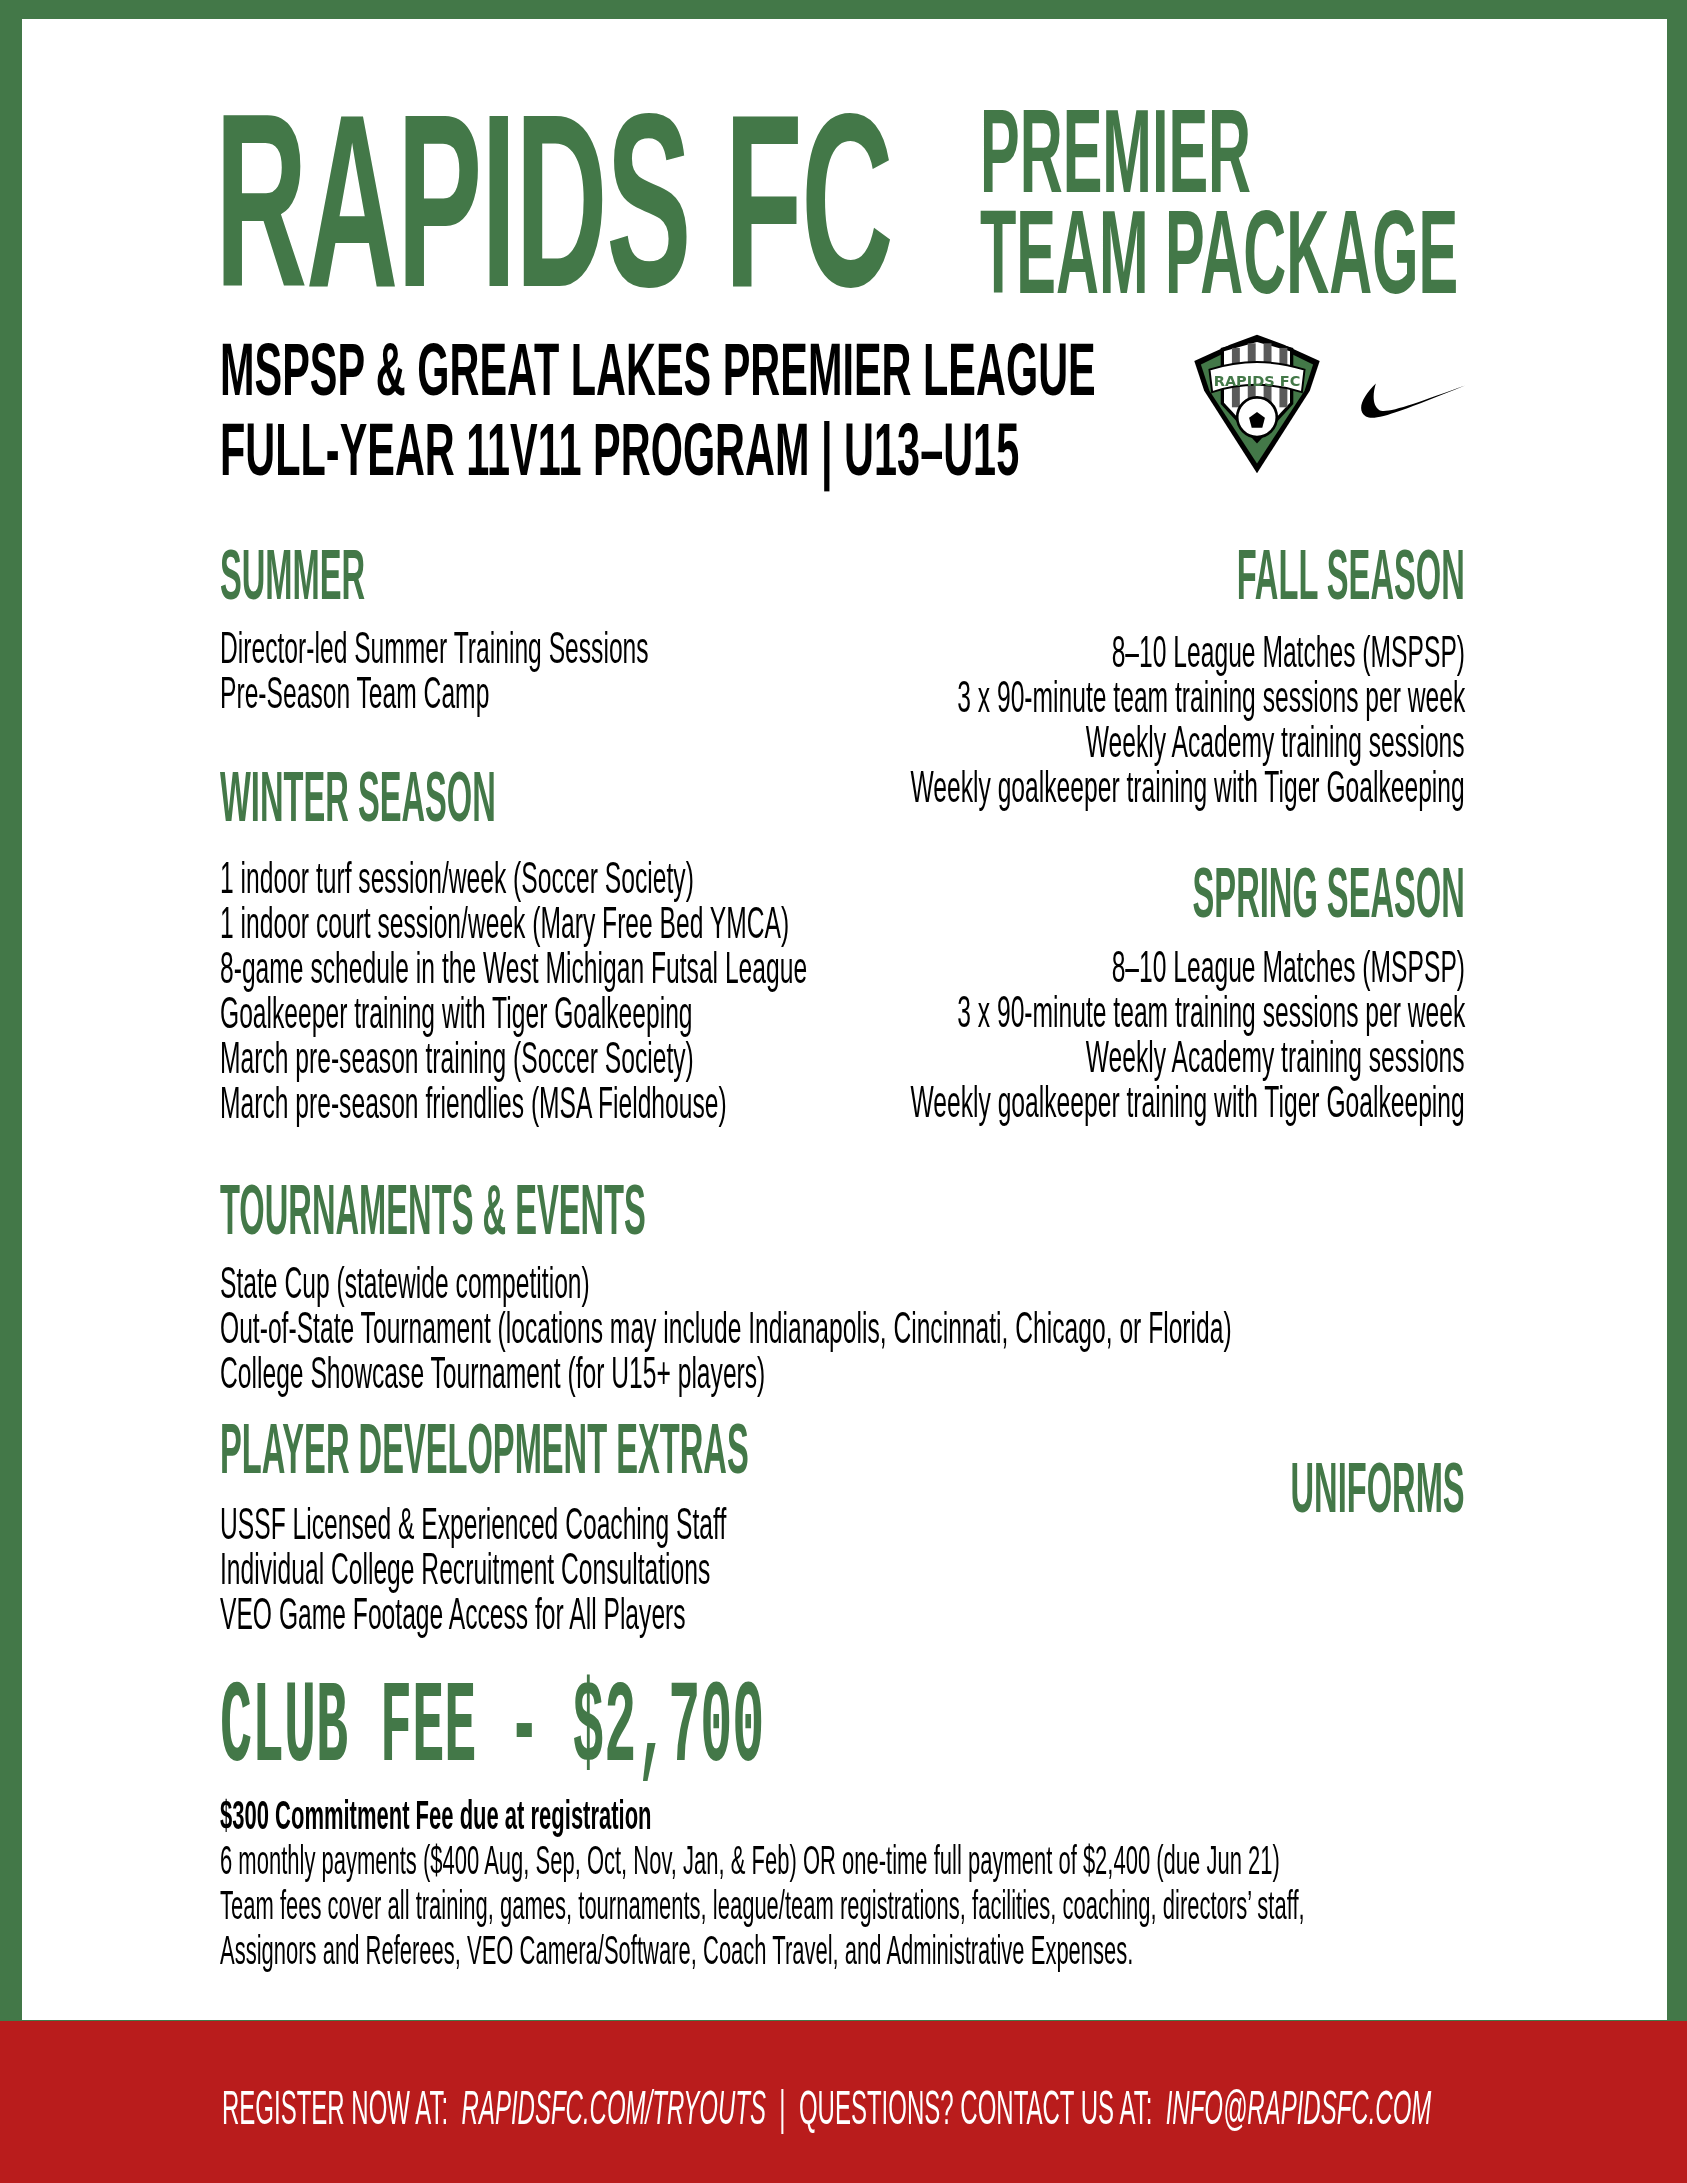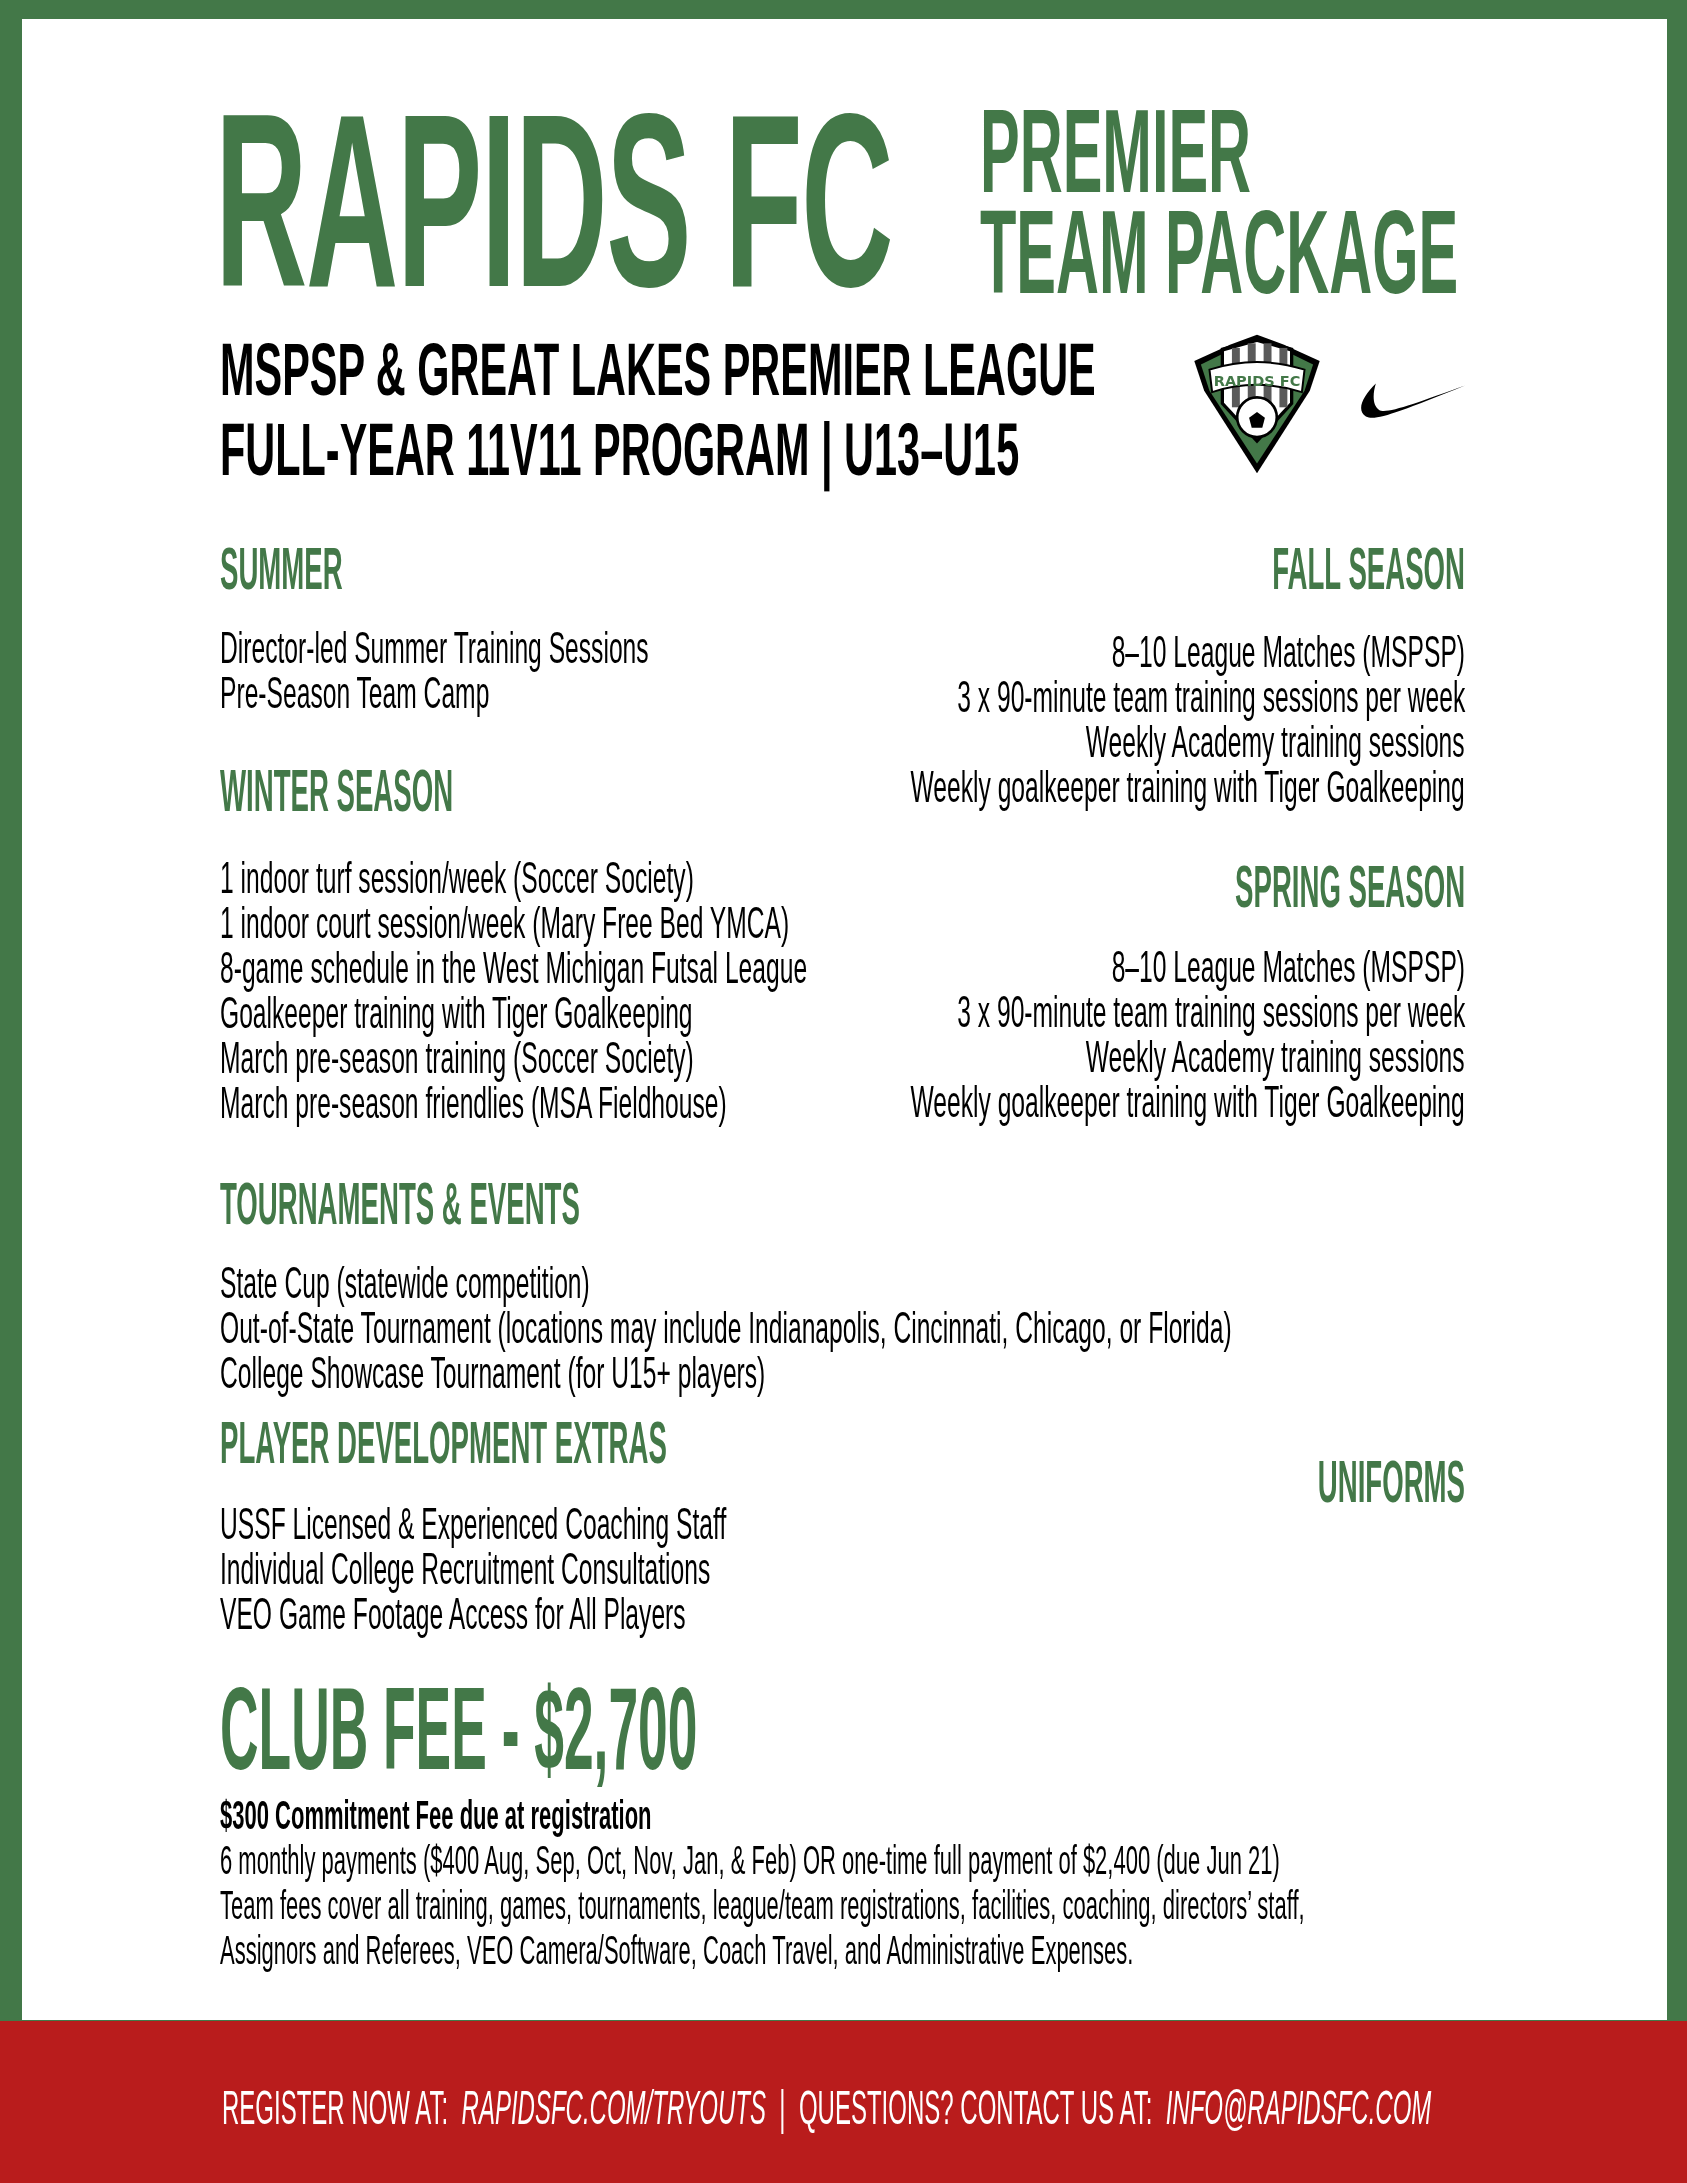--- a/index.html
+++ b/index.html
@@ -7,22 +7,22 @@
          font-family:"Liberation Sans", sans-serif; }
   .page { position:absolute; left:22px; top:19px; width:1645px; height:2001px; background:#ffffff; }
   .abs { position:absolute; white-space:nowrap; }
   .cond { display:inline-block; transform-origin:left top; }
   .cond.r { transform-origin:right top; }
   .green { color:#437848; }
   .black { color:#000000; }
   .title-big { font-family:"Liberation Sans", sans-serif; font-weight:bold; font-size:246px; line-height:1; letter-spacing:-2.6px; }
   .title-small { font-family:"Liberation Sans", sans-serif; font-weight:bold; font-size:119px; line-height:1; }
   .sub { font-family:"Liberation Sans", sans-serif; font-weight:bold; font-size:74px; line-height:1; }
-  .h2 { font-family:"Liberation Sans", sans-serif; font-weight:bold; font-size:60px; line-height:1; }
-  .h2big { font-family:Liberation Sans, sans-serif; font-weight:bold; font-size:116px; line-height:1; }
+  .h2 { font-family:"Liberation Sans", sans-serif; font-weight:bold; font-size:71px; line-height:1; }
+  .h2big { font-family:Liberation Mono, monospace; font-weight:bold; font-size:116px; line-height:1; }
   .body { font-family:"Liberation Sans", sans-serif; font-size:44px; line-height:45px; }
   .body div { height:45px; }
   .rightcol { text-align:right; }
   .footer { position:absolute; left:0; top:2021px; width:1687px; height:163px; background:#b91c1c; }
   .footer-text { position:absolute; top:63px; left:222px; color:#ffffff; font-family:"Liberation Sans", sans-serif; font-size:48px; line-height:1; white-space:nowrap; }
   .footer-text .it { font-style:italic; }
   .logo { position:absolute; left:1191px; top:331px; width:132px; height:146px; }
   .swoosh { position:absolute; left:1356px; top:380px; width:109px; height:40px; }
 </style>
 </head>

